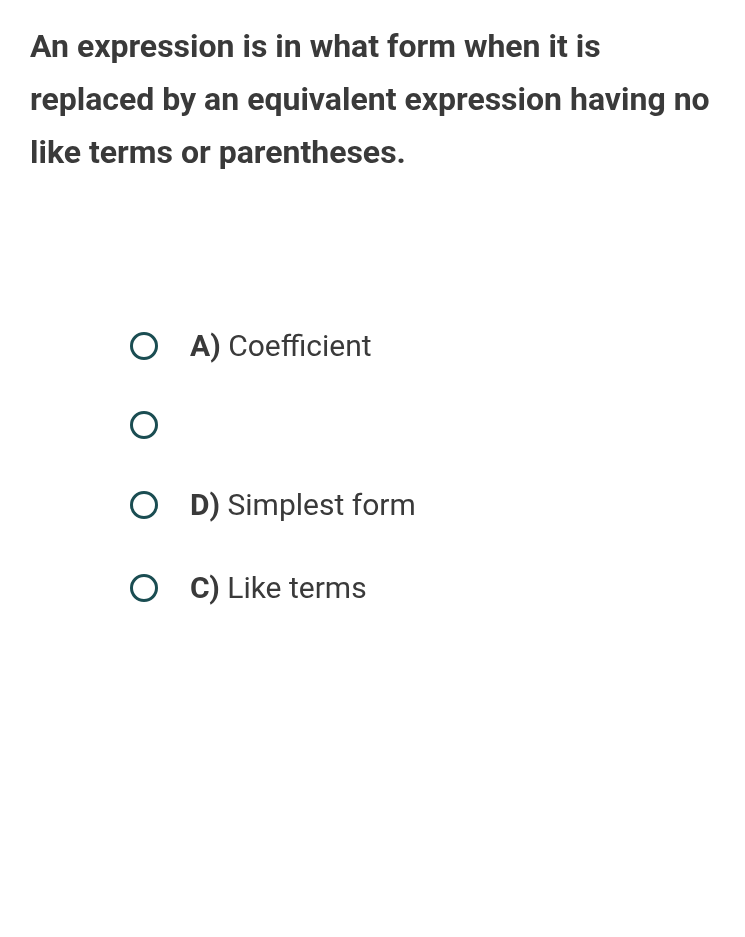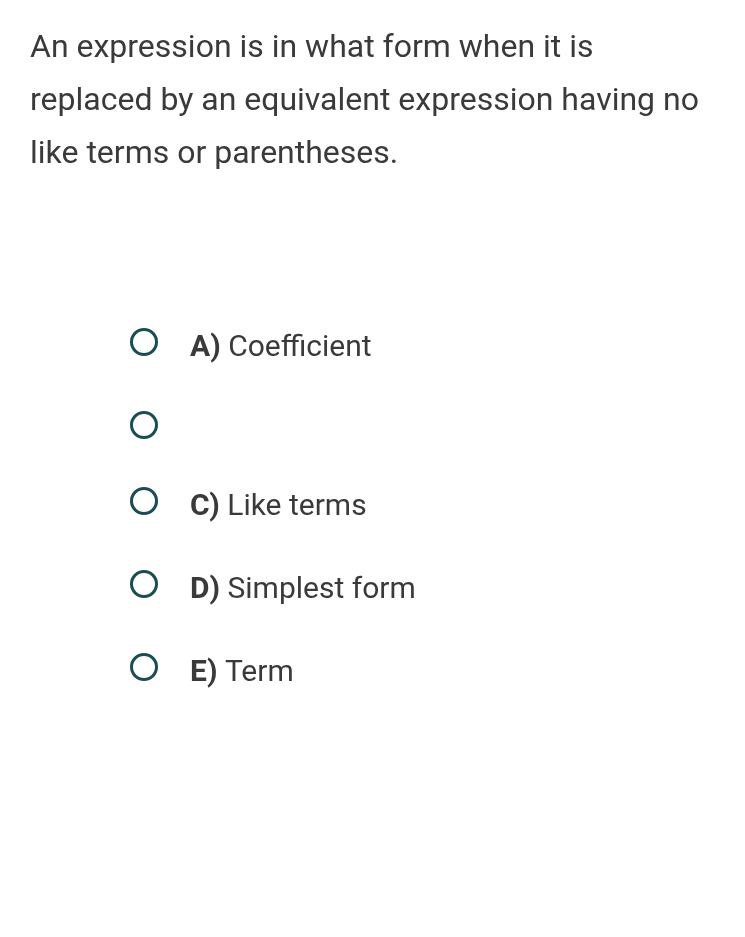--- a/index.html
+++ b/index.html
@@ -13,27 +13,28 @@
       width: 745px;
       height: 937px;
       padding: 20px 30px;
       color: #333;
     }
     .question-text {
       font-size: 32px;
       line-height: 1.65;
       color: #3a3a3a;
       margin-bottom: 150px;
-      font-weight: 400;
+      font-weight: 700;
     }
     .options-container {
       padding-left: 100px;
     }
     .option-row {
       display: flex;
+      align-items: center;
       margin-bottom: 48px;
       cursor: pointer;
     }
     .radio-circle {
       width: 28px;
       height: 28px;
       border: 3px solid #1a4d52;
       border-radius: 50%;
       margin-right: 32px;
       flex-shrink: 0;
@@ -61,33 +62,26 @@
     </div>
   </div>
 
   <div class="option-row">
     <div class="radio-circle"></div>
   </div>
 
   <div class="option-row">
     <div class="radio-circle"></div>
     <div class="option-label">
-      <span class="option-letter">C) </span>
-      <span>Like terms</span>
-    </div>
-  </div>
-
-  <div class="option-row">
-    <div class="radio-circle"></div>
-    <div class="option-label">
       <span class="option-letter">D) </span>
       <span>Simplest form</span>
     </div>
   </div>
 
   <div class="option-row">
     <div class="radio-circle"></div>
     <div class="option-label">
-      <span class="option-letter">E) </span>
-      <span>Term</span>
+      <span class="option-letter">C) </span>
+      <span>Like terms</span>
     </div>
   </div>
+
 </div>
 
 </body></html>

